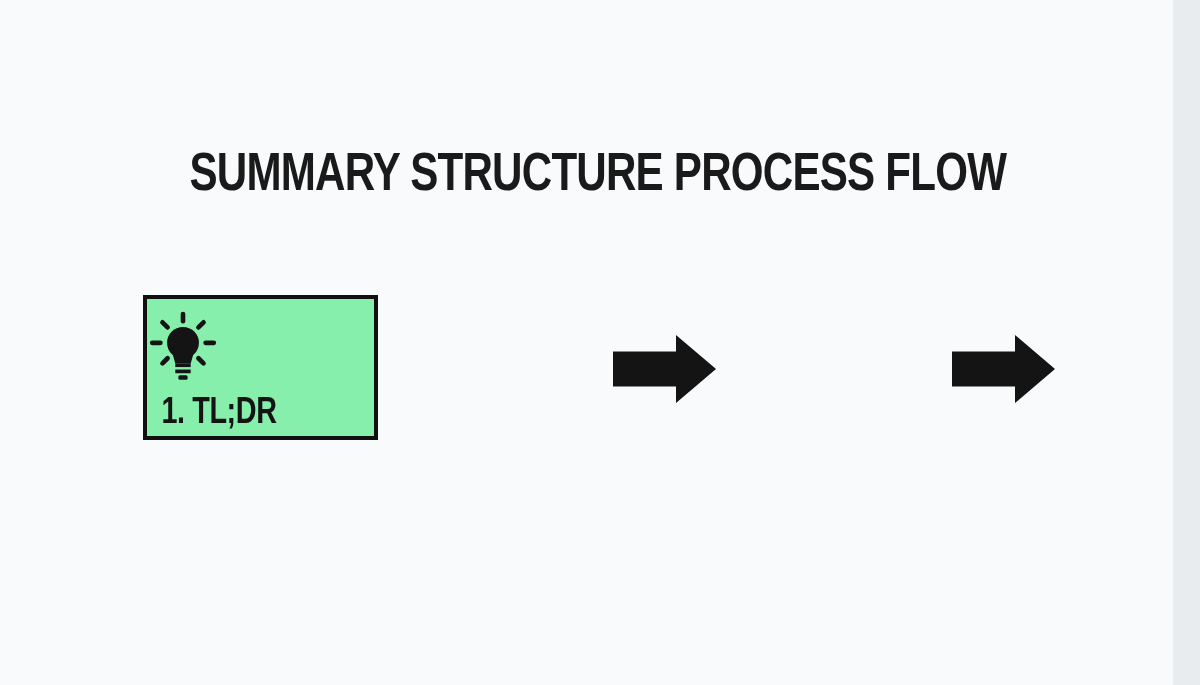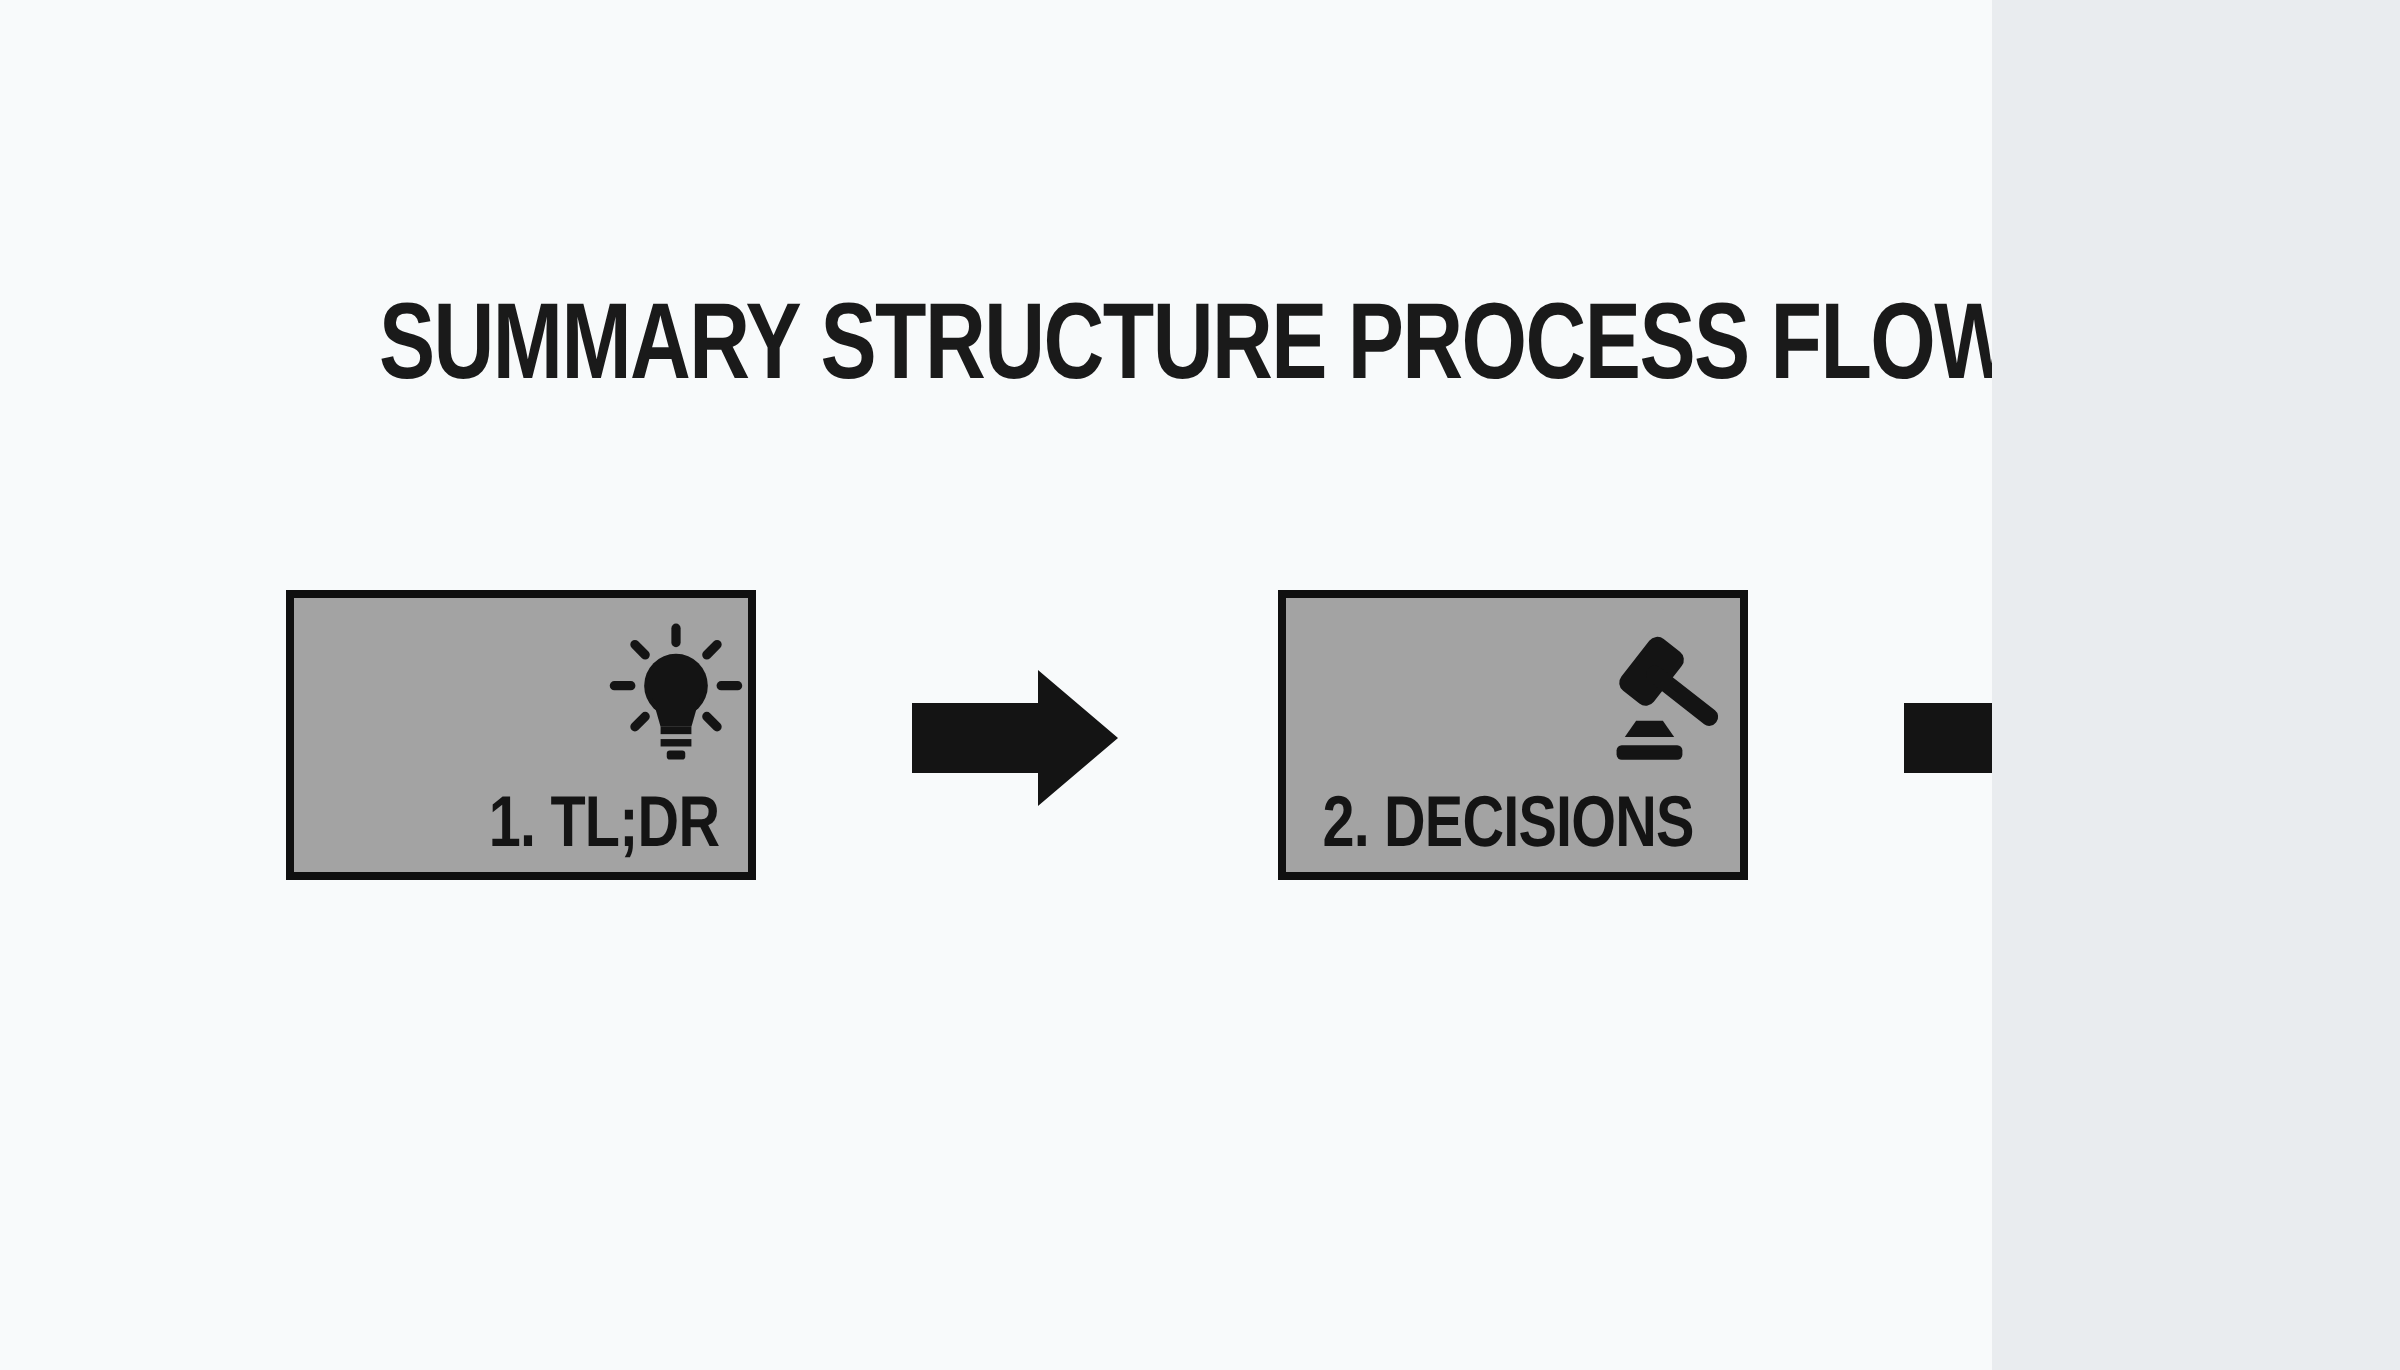--- a/index.html
+++ b/index.html
@@ -2,21 +2,21 @@
 <html><head>
 <meta charset="utf-8">
 <style>
   html, body {
     margin: 0;
     padding: 0;
     background: #e9ecef;
   }
   .page {
     position: relative;
-    width: 996px;
+    width: 1173px;
     height: 685px;
     background: #f8fafb;
     overflow: hidden;
     font-family: "Liberation Sans", sans-serif;
   }
   .title {
     position: absolute;
     top: 142px;
     left: 0;
     width: 1200px;
@@ -37,25 +37,25 @@
     width: 914px;
     height: 145px;
     display: flex;
     align-items: center;
     justify-content: space-between;
   }
   .step-box {
     box-sizing: border-box;
     width: 235px;
     height: 145px;
-    background: #a3a3a3;
+    background: #86efac;
     border: 4px solid #101010;
     display: flex;
     flex-direction: column;
-    align-items: flex-end;
+    align-items: flex-start;
     justify-content: flex-start;
     padding-top: 9px;
   }
   .icon-slot {
     height: 82px;
     display: flex;
     align-items: center;
     justify-content: center;
   }
   .step-label {
@@ -109,33 +109,20 @@
       </div>
       <div class="step-label">1. TL;DR</div>
     </div>
 
     <div class="arrow-slot">
       <svg width="105" height="72" viewBox="0 0 105 72" aria-hidden="true">
         <path d="M0,18.5 H63 V2 L103,36 L63,70 V53.5 H0 Z" fill="#141414"></path>
       </svg>
     </div>
 
-    <div class="step-box">
-      <div class="icon-slot">
-        <svg width="72" height="72" viewBox="0 0 70 70" aria-hidden="true">
-          <g transform="translate(27,22) rotate(38)">
-            <rect x="-10" y="-16" width="20" height="32" rx="5" fill="#141414"></rect>
-            <rect x="-2" y="-4" width="42" height="8.5" rx="4" fill="#141414"></rect>
-          </g>
-          <path d="M14,54 h24 l-5.5,-8 h-13 z" fill="#141414"></path>
-          <rect x="10" y="58" width="32" height="7" rx="2.5" fill="#141414"></rect>
-        </svg>
-      </div>
-      <div class="step-label">2. DECISIONS</div>
-    </div>
 
     <div class="arrow-slot">
       <svg width="105" height="72" viewBox="0 0 105 72" aria-hidden="true">
         <path d="M0,18.5 H63 V2 L103,36 L63,70 V53.5 H0 Z" fill="#141414"></path>
       </svg>
     </div>
 
 
   </div>
 </div>

